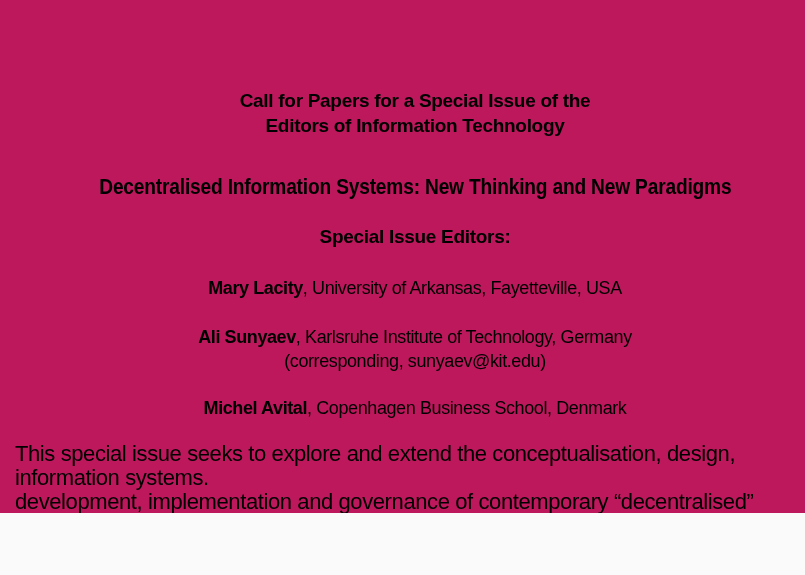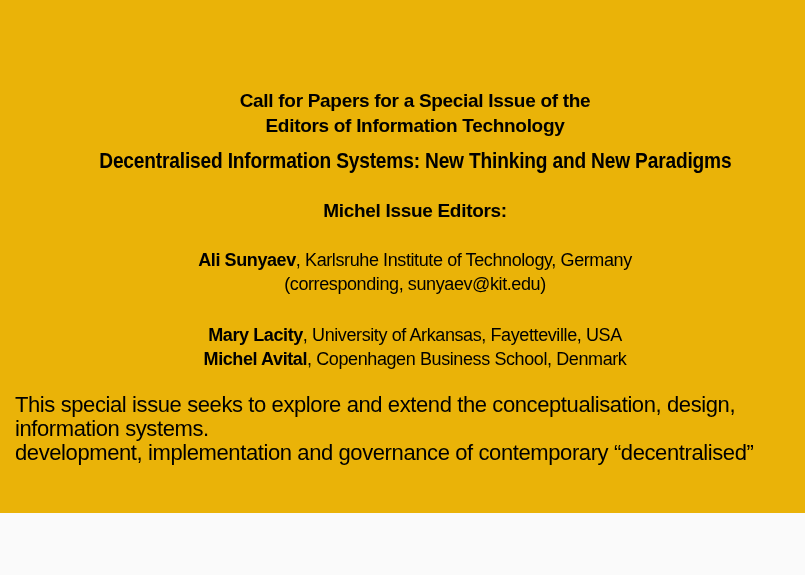--- a/index.html
+++ b/index.html
@@ -4,41 +4,41 @@
 <style>
   html, body {
     margin: 0;
     padding: 0;
     background: #ffffff;
   }
   .page {
     position: relative;
     width: 805px;
     height: 575px;
-    background: #eab308;
+    background: #be185d;
     overflow: hidden;
     font-family: "Liberation Sans", "DejaVu Sans", sans-serif;
     color: #000000;
   }
   .content {
     position: absolute;
     top: 0;
     left: 25px;
     width: 780px;
     text-align: center;
   }
   .cfp-header {
     padding-top: 88px;
     font-size: 19px;
     line-height: 25px;
     font-weight: bold;
     letter-spacing: -0.3px;
   }
   .title-row {
-    margin-top: 10px;
+    margin-top: 36px;
     line-height: 26px;
     white-space: nowrap;
   }
   .doc-title {
     display: inline-block;
     font-weight: bold;
     font-size: 22px;
     letter-spacing: -0.2px;
     transform: scaleX(0.87);
     transform-origin: center;
@@ -50,21 +50,21 @@
     font-weight: bold;
     letter-spacing: -0.3px;
   }
   .editor {
     font-size: 18px;
     line-height: 24px;
     letter-spacing: -0.4px;
   }
   .editor-1 { margin-top: 25px; }
   .editor-2 { margin-top: 27px; }
-  .editor-3 { }
+  .editor-3 { margin-top: 23px; }
   .editor .name { font-weight: bold; }
   .intro {
     margin-top: 22px;
     margin-left: -10px;
     text-align: left;
     font-size: 22px;
     line-height: 24px;
     letter-spacing: -0.4px;
   }
   .footer-band {
@@ -84,29 +84,29 @@
 
     <div class="cfp-header">
       <div>Call for Papers for a Special Issue of the</div>
       <div>Editors of Information Technology</div>
     </div>
 
     <div class="title-row">
       <span class="doc-title">Decentralised Information Systems: New Thinking and New Paradigms</span>
     </div>
 
-    <div class="editors-heading">Michel Issue Editors:</div>
+    <div class="editors-heading">Special Issue Editors:</div>
+
+    <div class="editor editor-2">
+      <div><span class="name">Mary Lacity</span><span>, University of Arkansas, Fayetteville, USA</span></div>
+    </div>
 
     <div class="editor editor-1">
       <div><span class="name">Ali Sunyaev</span><span>, Karlsruhe Institute of Technology, Germany</span></div>
       <div>(corresponding, sunyaev@kit.edu)</div>
-    </div>
-
-    <div class="editor editor-2">
-      <div><span class="name">Mary Lacity</span><span>, University of Arkansas, Fayetteville, USA</span></div>
     </div>
 
     <div class="editor editor-3">
       <div><span class="name">Michel Avital</span><span>, Copenhagen Business School, Denmark</span></div>
     </div>
 
     <div class="intro">
       <div>This special issue seeks to explore and extend the conceptualisation, design,</div>
       <div>information systems.</div>
       <div>development, implementation and governance of contemporary “decentralised”</div>

